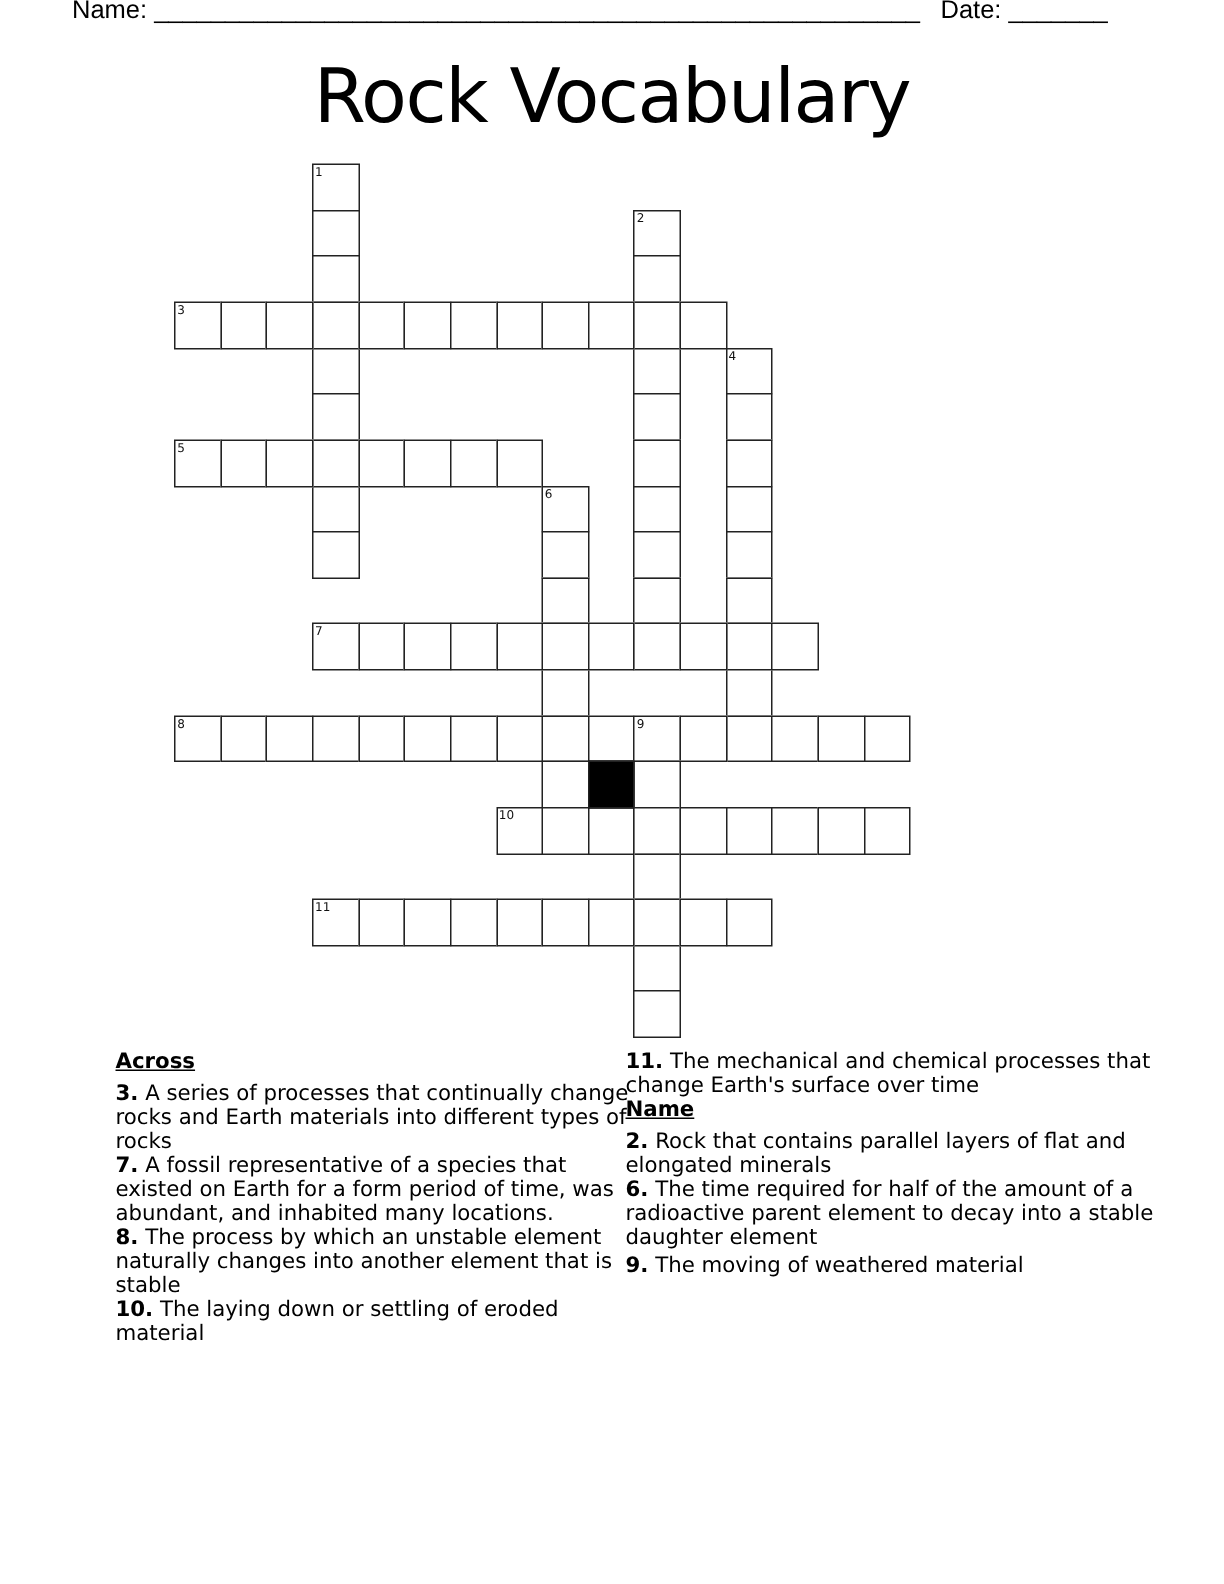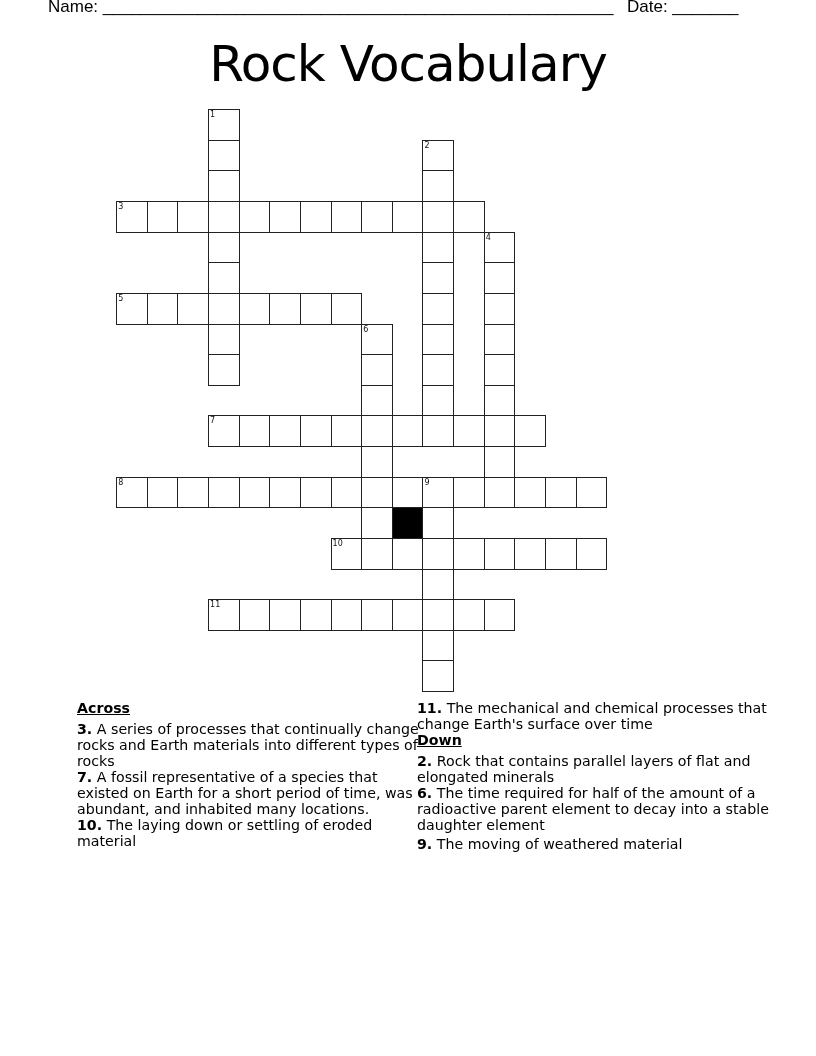--- a/index.html
+++ b/index.html
@@ -154,23 +154,24 @@
     <div class="cell" style="left: 244.2px; top: 489.2px;"></div>
     <div class="cell" style="left: 274.825px; top: 489.2px;"></div>
     <div class="cell" style="left: 336.075px; top: 489.2px;"></div>
     <div class="cell" style="left: 366.7px; top: 489.2px;"></div>
     <div class="cell black" style="left: 274.825px; top: 397.325px;"></div>
   </div>
 
 <div class="clues col-left">
   <div class="sect">Across</div>
   <div class="clue"><b>3.</b><span> A series of processes that continually change rocks and Earth materials into different types of rocks</span></div>
-  <div class="clue"><b>7.</b><span> A fossil representative of a species that existed on Earth for a short period of time, was abundant, and inhabited many locations.</span></div>
+  <div class="clue"><b>7.</b><span> A fossil representative of a species that existed on Earth for a form period of time, was abundant, and inhabited many locations.</span></div>
+  <div class="clue"><b>8.</b><span> The process by which an unstable element naturally changes into another element that is stable</span></div>
   <div class="clue"><b>10.</b><span> The laying down or settling of eroded material</span></div>
 </div>
 
 <div class="clues col-right">
   <div class="clue"><b>11.</b><span> The mechanical and chemical processes that change Earth's surface over time</span></div>
-  <div class="sect">Down</div>
+  <div class="sect">Name</div>
   <div class="clue"><b>2.</b><span> Rock that contains parallel layers of flat and elongated minerals</span></div>
   <div class="clue"><b>6.</b><span> The time required for half of the amount of a radioactive parent element to decay into a stable daughter element</span></div>
   <div class="clue" style="margin-top:3px"><b>9.</b><span> The moving of weathered material</span></div>
 </div>
 
 </body></html>

